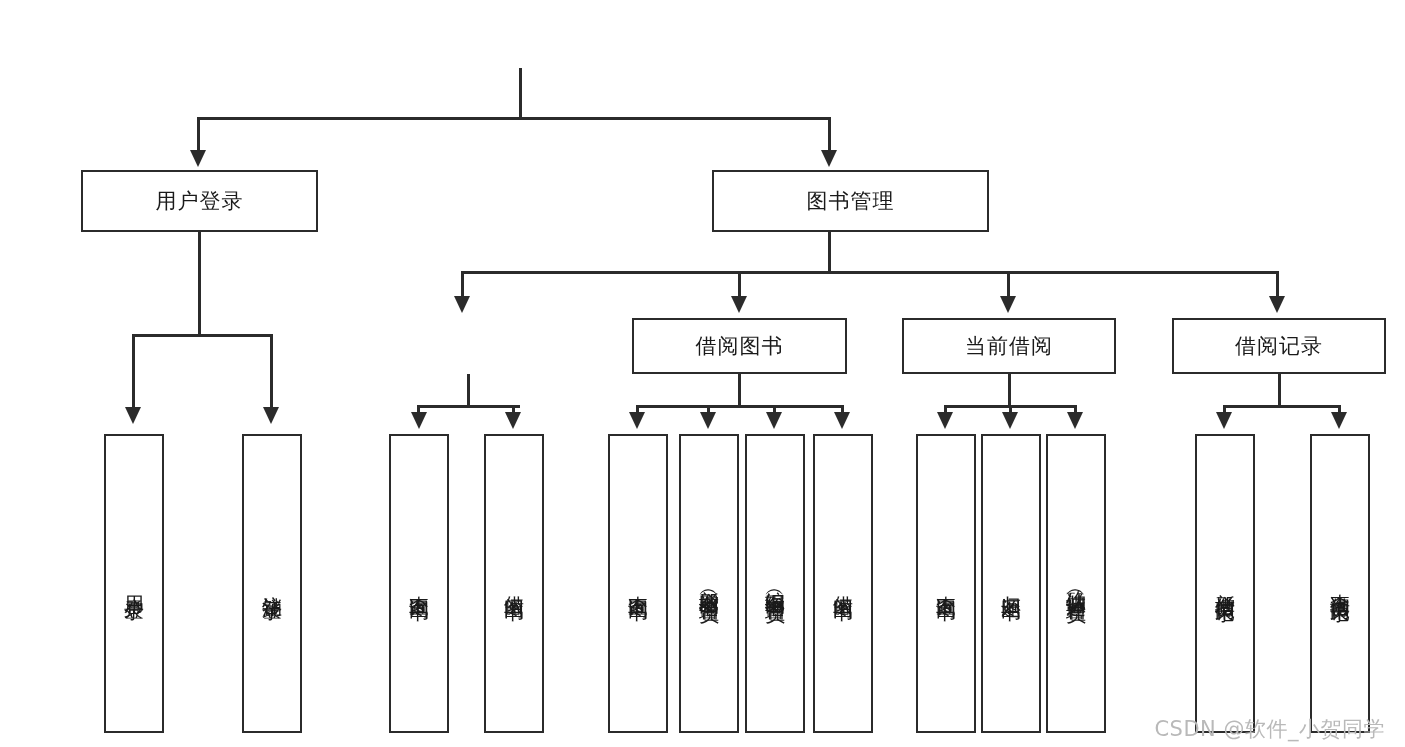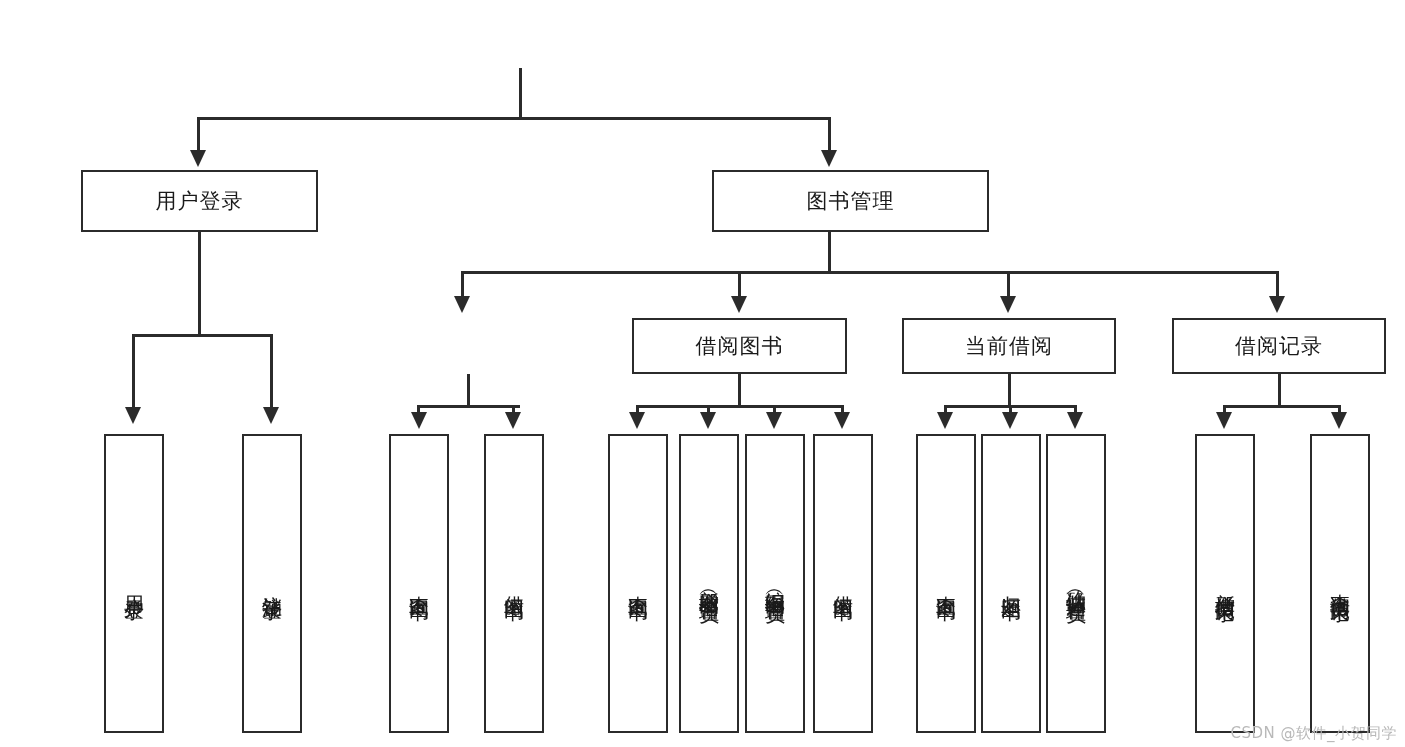--- a/index.html
+++ b/index.html
@@ -59,23 +59,23 @@
     position: absolute;
     width: 0;
     height: 0;
     border-left: 8px solid transparent;
     border-right: 8px solid transparent;
     border-top: 17px solid #2b2b2b;
   }
   
   #watermark {
     position: absolute;
-    right: 8px;
+    right: 20px;
     bottom: 4px;
-    font-size: 15px;
+    font-size: 21px;
     color: #b9b9b9;
     white-space: nowrap;
     letter-spacing: 0.5px;
   }
 </style>
 </head>
 <body>
 
 <div id="canvas">
 

